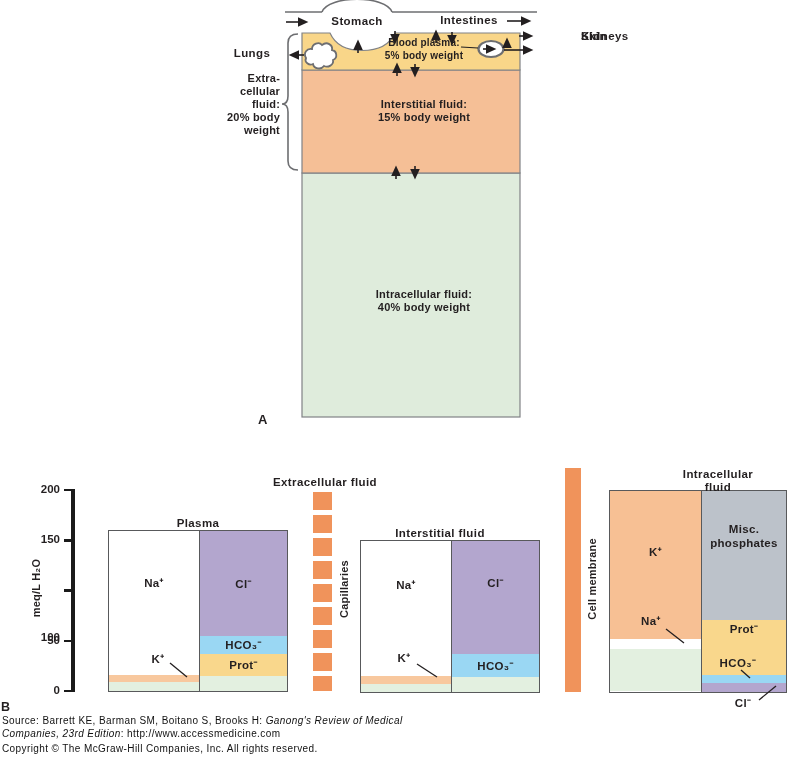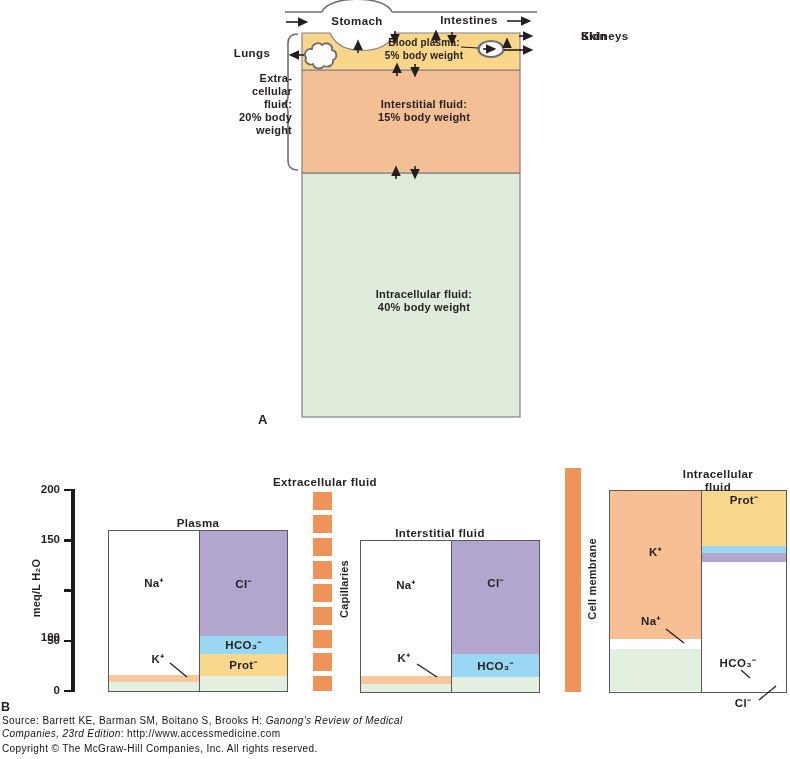--- a/index.html
+++ b/index.html
@@ -75,21 +75,21 @@
     <line x1="415" y1="166" x2="415" y2="177" stroke="#231F20" stroke-width="1.6" marker-end="url(#ah)"></line>
   </svg>
 
   <div class="lbl big" style="left:357px;top:21px;">Stomach</div>
   <div class="lbl big" style="left:469px;top:20px;">Intestines</div>
   <div class="lbl big" style="left:252px;top:53px;">Lungs</div>
   <div class="lbl" style="left:424px;top:49px;font-size:10px;">Blood plasma:
 5% body weight</div>
   <div class="lbl lbl-left big" style="left:541px;top:36px;">Skin</div>
   <div class="lbl lbl-left big" style="left:541px;top:36px;">Kidneys</div>
-  <div class="lbl lbl-right" style="left:292px;top:104px;">Extra-
+  <div class="lbl lbl-right" style="left:280px;top:104px;">Extra-
 cellular
 fluid:
 20% body
 weight</div>
   <div class="lbl" style="left:424px;top:111px;">Interstitial fluid:
 15% body weight</div>
   <div class="lbl" style="left:424px;top:301px;">Intracellular fluid:
 40% body weight</div>
   <div class="corner" style="left:258px;top:412px;">A</div>
 
@@ -137,20 +137,24 @@
       </div>
       <div class="bar-chart" style="left: 609px; top: 490px; width: 178px; height: 202.5px;">
         <div class="bar-col cations" style="width: 91px;">
           <div class="bar-seg" style="height: 148.74px; background: rgb(247, 192, 148);">
             <div class="seg-label" style="transform: translateY(-13px);">K⁺</div>
           </div>
           <div class="bar-seg" style="height: 10.05px; background: rgb(255, 255, 255);"></div>
           <div class="bar-seg" style="height: 42.21px; background: rgb(227, 240, 224);"></div>
         </div>
         <div class="bar-col anions">
+          <div class="bar-seg" style="height: 129.645px; background: rgb(188, 194, 202);">
+            <div class="seg-label" style="transform: translateY(-20px);">Misc.
+phosphates</div>
+          </div>
           <div class="bar-seg" style="height: 55.275px; background: rgb(249, 215, 140);">
             <div class="seg-label" style="transform: translateY(-19px);">Prot⁻</div>
           </div>
           <div class="bar-seg" style="height: 7.035px; background: rgb(154, 215, 243);"></div>
           <div class="bar-seg" style="height: 9.045px; background: rgb(179, 166, 206);"></div>
         </div>
       </div>
       <div class="tick-mark" style="top: 488.8px;"></div>
       <div class="tick-label" style="top: 483px;">200</div>
       <div class="tick-mark" style="top: 539.05px;"></div>

